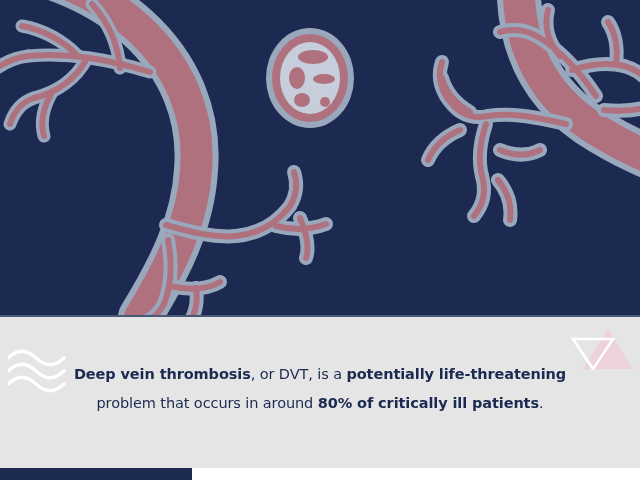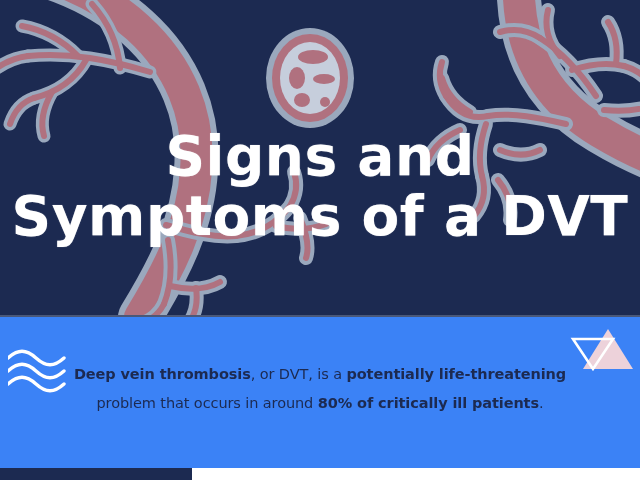--- a/index.html
+++ b/index.html
@@ -69,21 +69,21 @@
   .title-line-1 { font-size: 55px; }
   .title-line-2 { font-size: 55px; margin-top: 4px; }
 
   
   .body-band {
     position: absolute;
     left: 0;
     top: 317px;
     width: 640px;
     height: 151px;
-    background: #3b82f6;
+    background: #e5e5e5;
     overflow: hidden;
   }
 
   .body-copy {
     position: absolute;
     left: 70px;
     top: 28px;
     width: 500px;
     text-align: center;
     color: #1c2a51;
@@ -243,24 +243,20 @@
         <ellipse cx="310" cy="78" rx="30" ry="36" fill="#c6cedc"></ellipse>
         <ellipse cx="313" cy="57" rx="15" ry="7" fill="#b0717f"></ellipse>
         <ellipse cx="297" cy="78" rx="8" ry="11" fill="#b0717f"></ellipse>
         <ellipse cx="324" cy="79" rx="11" ry="5" fill="#b0717f"></ellipse>
         <ellipse cx="302" cy="100" rx="8" ry="7" fill="#b0717f"></ellipse>
         <ellipse cx="325" cy="102" rx="5" ry="5" fill="#b0717f"></ellipse>
       </g>
 
     </svg>
 
-    <div class="title-block">
-      <span class="title-line title-line-1">Signs and</span>
-      <span class="title-line title-line-2">Symptoms of a DVT</span>
-    </div>
 
     <div class="hero-divider"></div>
   </div>
 
   <div class="body-band">
 
     <svg class="waves" viewBox="0 0 72 46" xmlns="http://www.w3.org/2000/svg">
       <g fill="none" stroke="#ffffff" stroke-width="3.4" stroke-linecap="round">
         <path d="M 0 11 C 10 2 18 2 28 11 C 38 20 46 20 56 11"></path>
         <path d="M 0 24 C 10 15 18 15 28 24 C 38 33 46 33 56 24"></path>

